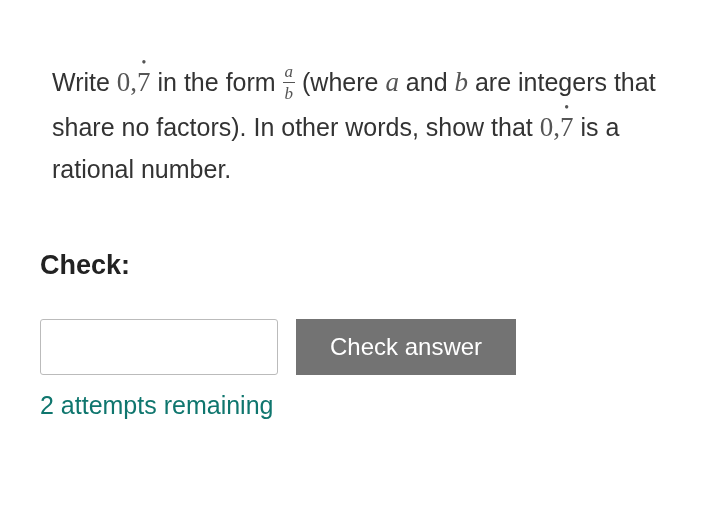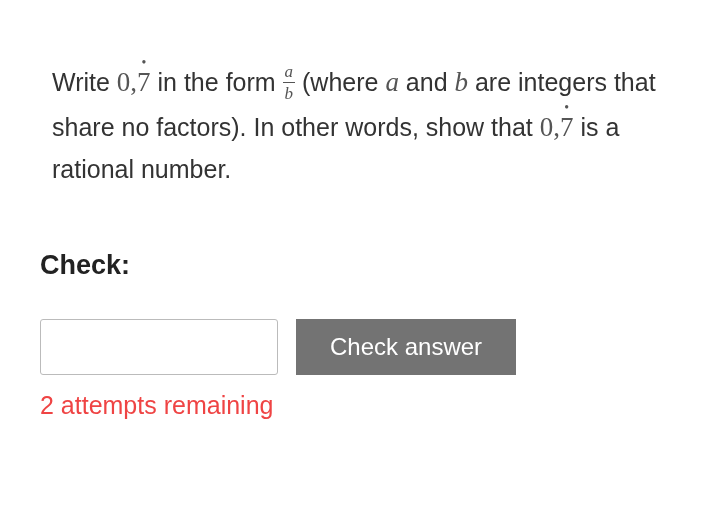--- a/index.html
+++ b/index.html
@@ -89,21 +89,21 @@
     border: none;
     border-radius: 0;
     font-size: 24px;
     padding: 0 34px;
     height: 56px;
     cursor: pointer;
     font-family: Arial, Helvetica, sans-serif;
   }
   .attempts {
     font-size: 25px;
-    color: #ef4444;
+    color: #0f766e;
   }
 </style>
 </head>
 <body>
 
 <div class="question">
   <span>Write </span><span class="math-num">0,</span><span class="repdec"><span class="dot">•</span><span class="math-num">7</span></span><span> in the form </span><span class="frac"><span class="num">a</span><span class="den">b</span></span><span> (where </span><span class="math-var">a</span><span> and </span><span class="math-var">b</span><span> are integers that share no factors). In other words, show that </span><span class="math-num">0,</span><span class="repdec"><span class="dot">•</span><span class="math-num">7</span></span><span> is a rational number.</span>
 </div>
 
 <div class="answer-label">Check:</div>

